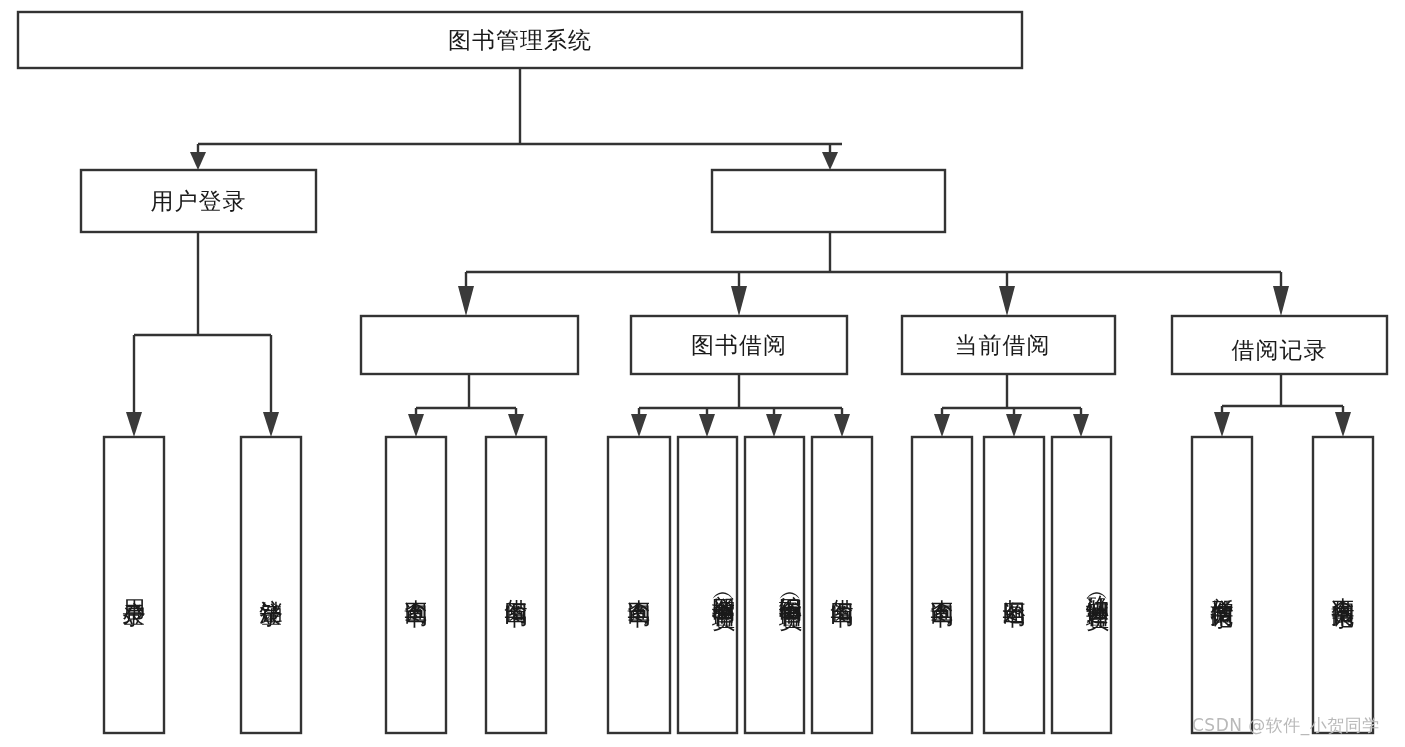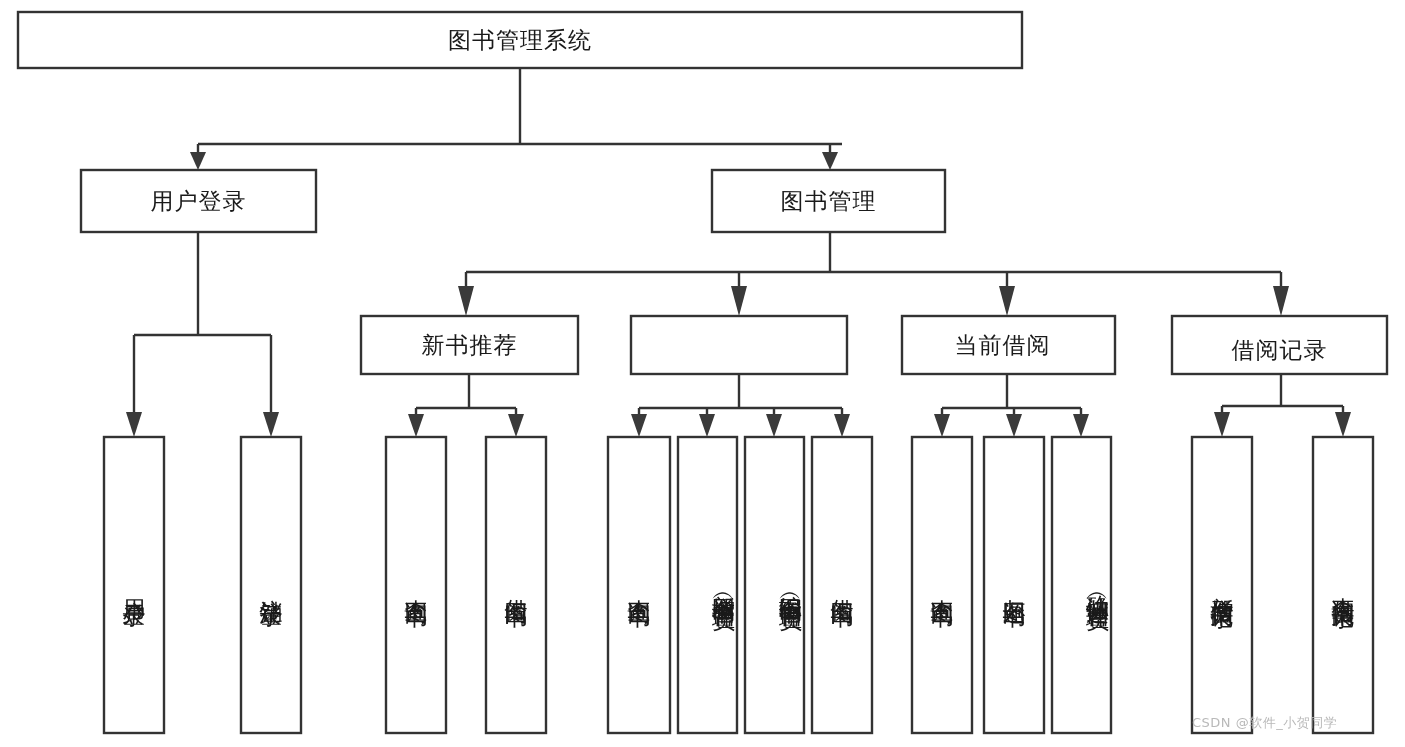--- a/index.html
+++ b/index.html
@@ -61,21 +61,21 @@
     line-height: 1.18;
     font-family: "DejaVu Sans", "Liberation Sans", sans-serif;
     writing-mode: vertical-rl;
     text-orientation: upright;
     letter-spacing: 2px;
     text-align: center;
   }
   .watermark {
     position: absolute;
     color: #b9b9b9;
-    font-size: 13px;
+    font-size: 17px;
     white-space: nowrap;
     letter-spacing: 0.5px;
     font-family: "DejaVu Sans", "Liberation Sans", sans-serif;
   }
 </style>
 </head>
 <body>
 
 <div id="diagram-root">
 
@@ -175,23 +175,22 @@
     <rect class="node-box" x="912" y="437" width="60" height="296"></rect>
     <rect class="node-box" x="984" y="437" width="60" height="296"></rect>
     <rect class="node-box" x="1052" y="437" width="59" height="296"></rect>
     <rect class="node-box" x="1192" y="437" width="60" height="296"></rect>
     <rect class="node-box" x="1313" y="437" width="60" height="296"></rect>
   </svg>
 
   <div class="node-label-h" style="left:18px; top:12px; width:1004px; height:56px;">图书管理系统</div>
 
   <div class="node-label-h" style="left:81px; top:170px; width:235px; height:62px;">用户登录</div>
-  <div class="node-label-h" style="left:712px; top:170px; width:233px; height:62px;">图书管理</div>
-
-  <div class="node-label-h" style="left:361px; top:316px; width:217px; height:58px;">新书推荐</div>
+
+  <div class="node-label-h" style="left:631px; top:316px; width:216px; height:58px;">图书借阅</div>
   <div class="node-label-h" style="left:902px; top:316px; width:201px; height:58px;">当前借阅</div>
   <div class="node-label-h" style="left:1172px; top:316px; width:215px; height:69px;">借阅记录</div>
 
   <div class="node-label-v" style="left:104px; top:437px; width:60px; height:296px;">用户登录</div>
   <div class="node-label-v" style="left:241px; top:437px; width:60px; height:296px;">注销登录</div>
   <div class="node-label-v" style="left:386px; top:437px; width:60px; height:296px;">查询图书</div>
   <div class="node-label-v" style="left:486px; top:437px; width:60px; height:296px;">借阅图书</div>
   <div class="node-label-v" style="left:608px; top:437px; width:62px; height:296px;">查询图书</div>
   <div class="node-label-v" style="left:678px; top:441px; width:59px; height:290px; align-items:flex-start;">新增图书（管理员）</div>
   <div class="node-label-v" style="left:745px; top:441px; width:59px; height:290px; align-items:flex-start;">编辑图书（管理员）</div>

